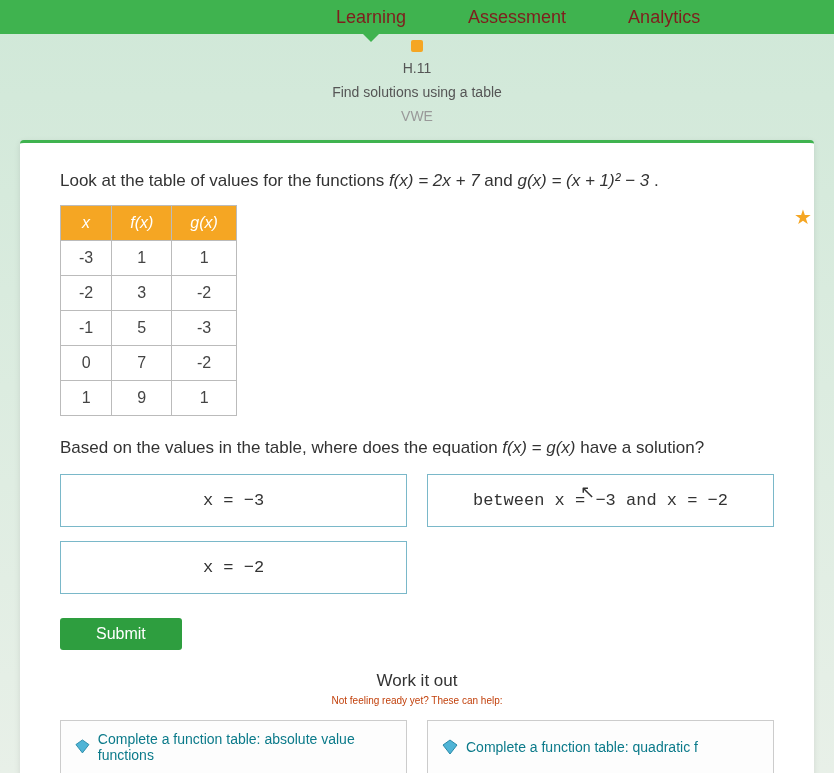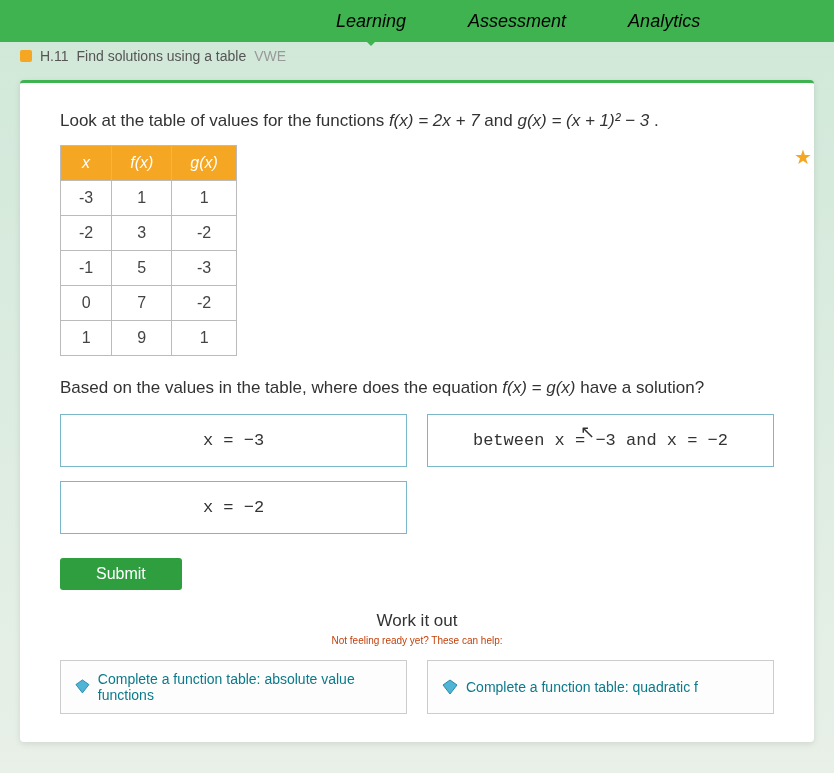--- a/index.html
+++ b/index.html
@@ -6,28 +6,27 @@
     body {
       font-family: Arial, sans-serif;
       background: linear-gradient(to bottom, #d0e8d8 0%, #e8f0e8 100%);
       width: 834px;
       height: 773px;
       overflow: hidden;
       position: relative;
     }
     .top-nav {
       background: #3fb34f;
-      height: 42px;
+      height: 34px;
       display: flex;
       align-items: center;
       padding-left: 320px;
-      color: #000000;
+      color: #7f1d1d;
       font-size: 18px;
       gap: 30px;
-      font-style: italic;
     }
     .nav-tab {
       padding: 8px 16px;
       position: relative;
     }
     .nav-tab.active::after {
       content: '';
       position: absolute;
       bottom: -6px;
       left: 50%;
@@ -37,20 +36,21 @@
       border-right: 8px solid transparent;
       border-top: 8px solid #3fb34f;
     }
     .breadcrumb {
       padding: 6px 20px;
       font-size: 14px;
       color: #555;
       display: flex;
       align-items: center;
       gap: 8px;
+      flex-direction: column;
     }
     .bc-dot { width:12px; height:12px; background:#f5a623; border-radius:2px; }
     .breadcrumb .gray { color: #999; }
     .content-card {
       background: #fff;
       margin: 10px 20px 0 20px;
       border-radius: 4px;
       padding: 28px 40px;
       box-shadow: 0 2px 6px rgba(0,0,0,0.1);
       border-top: 3px solid #3fb34f;

